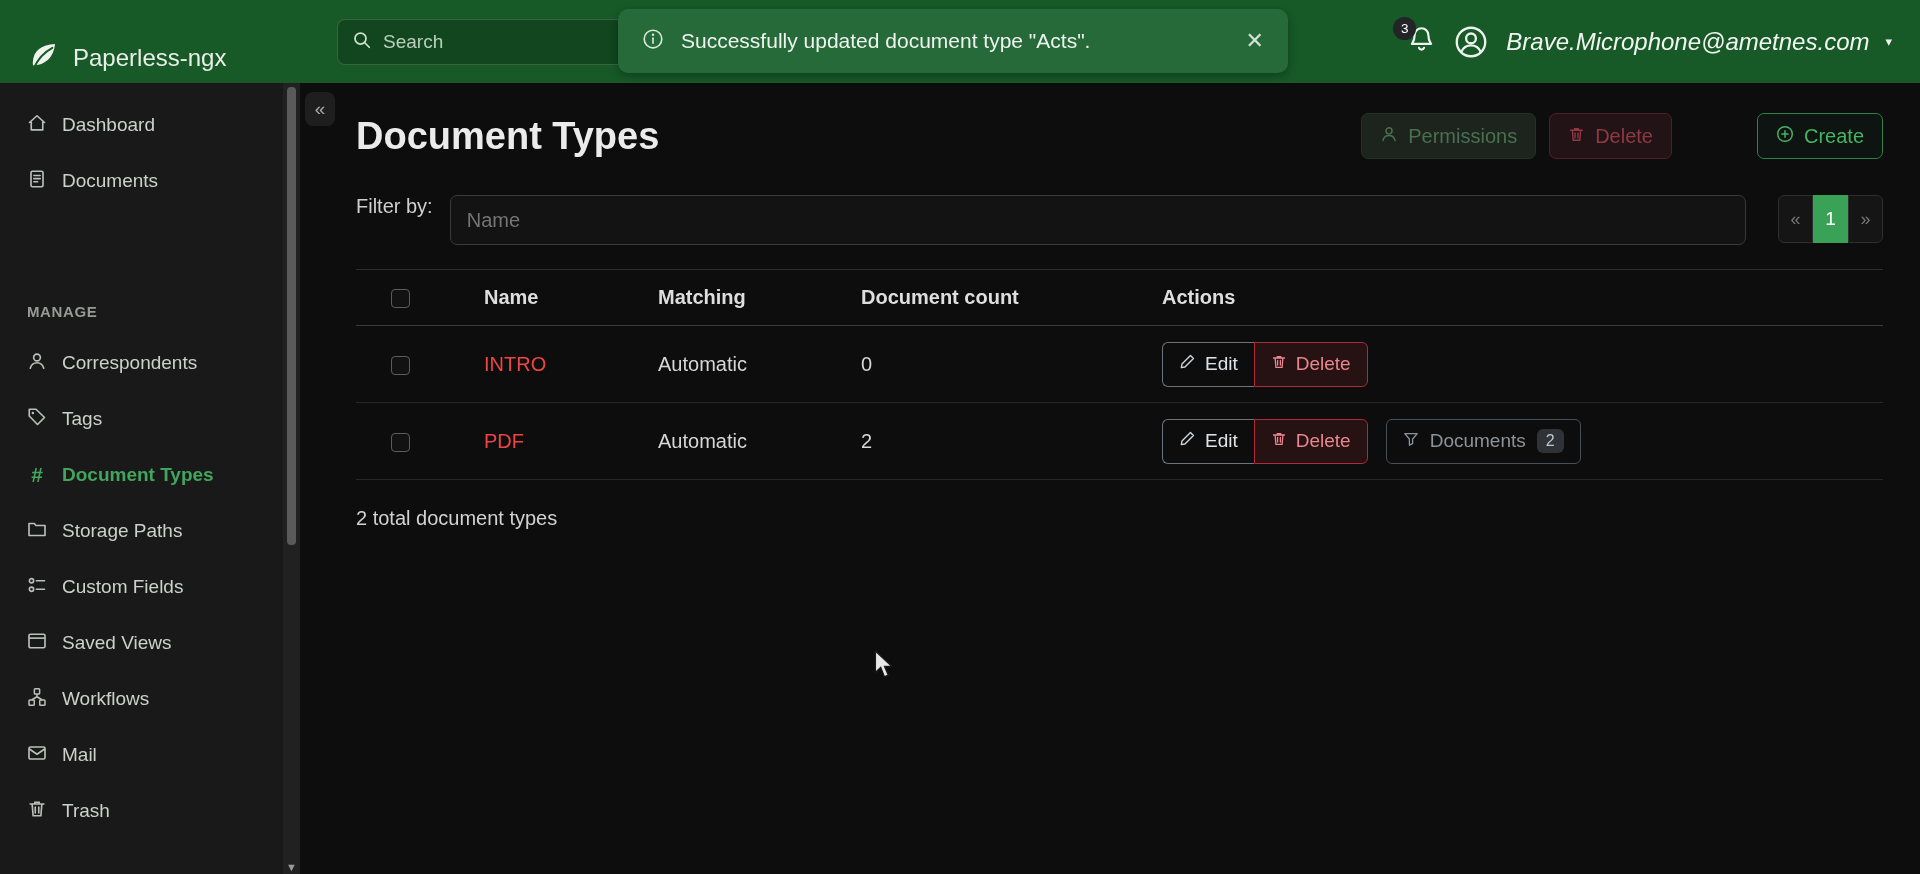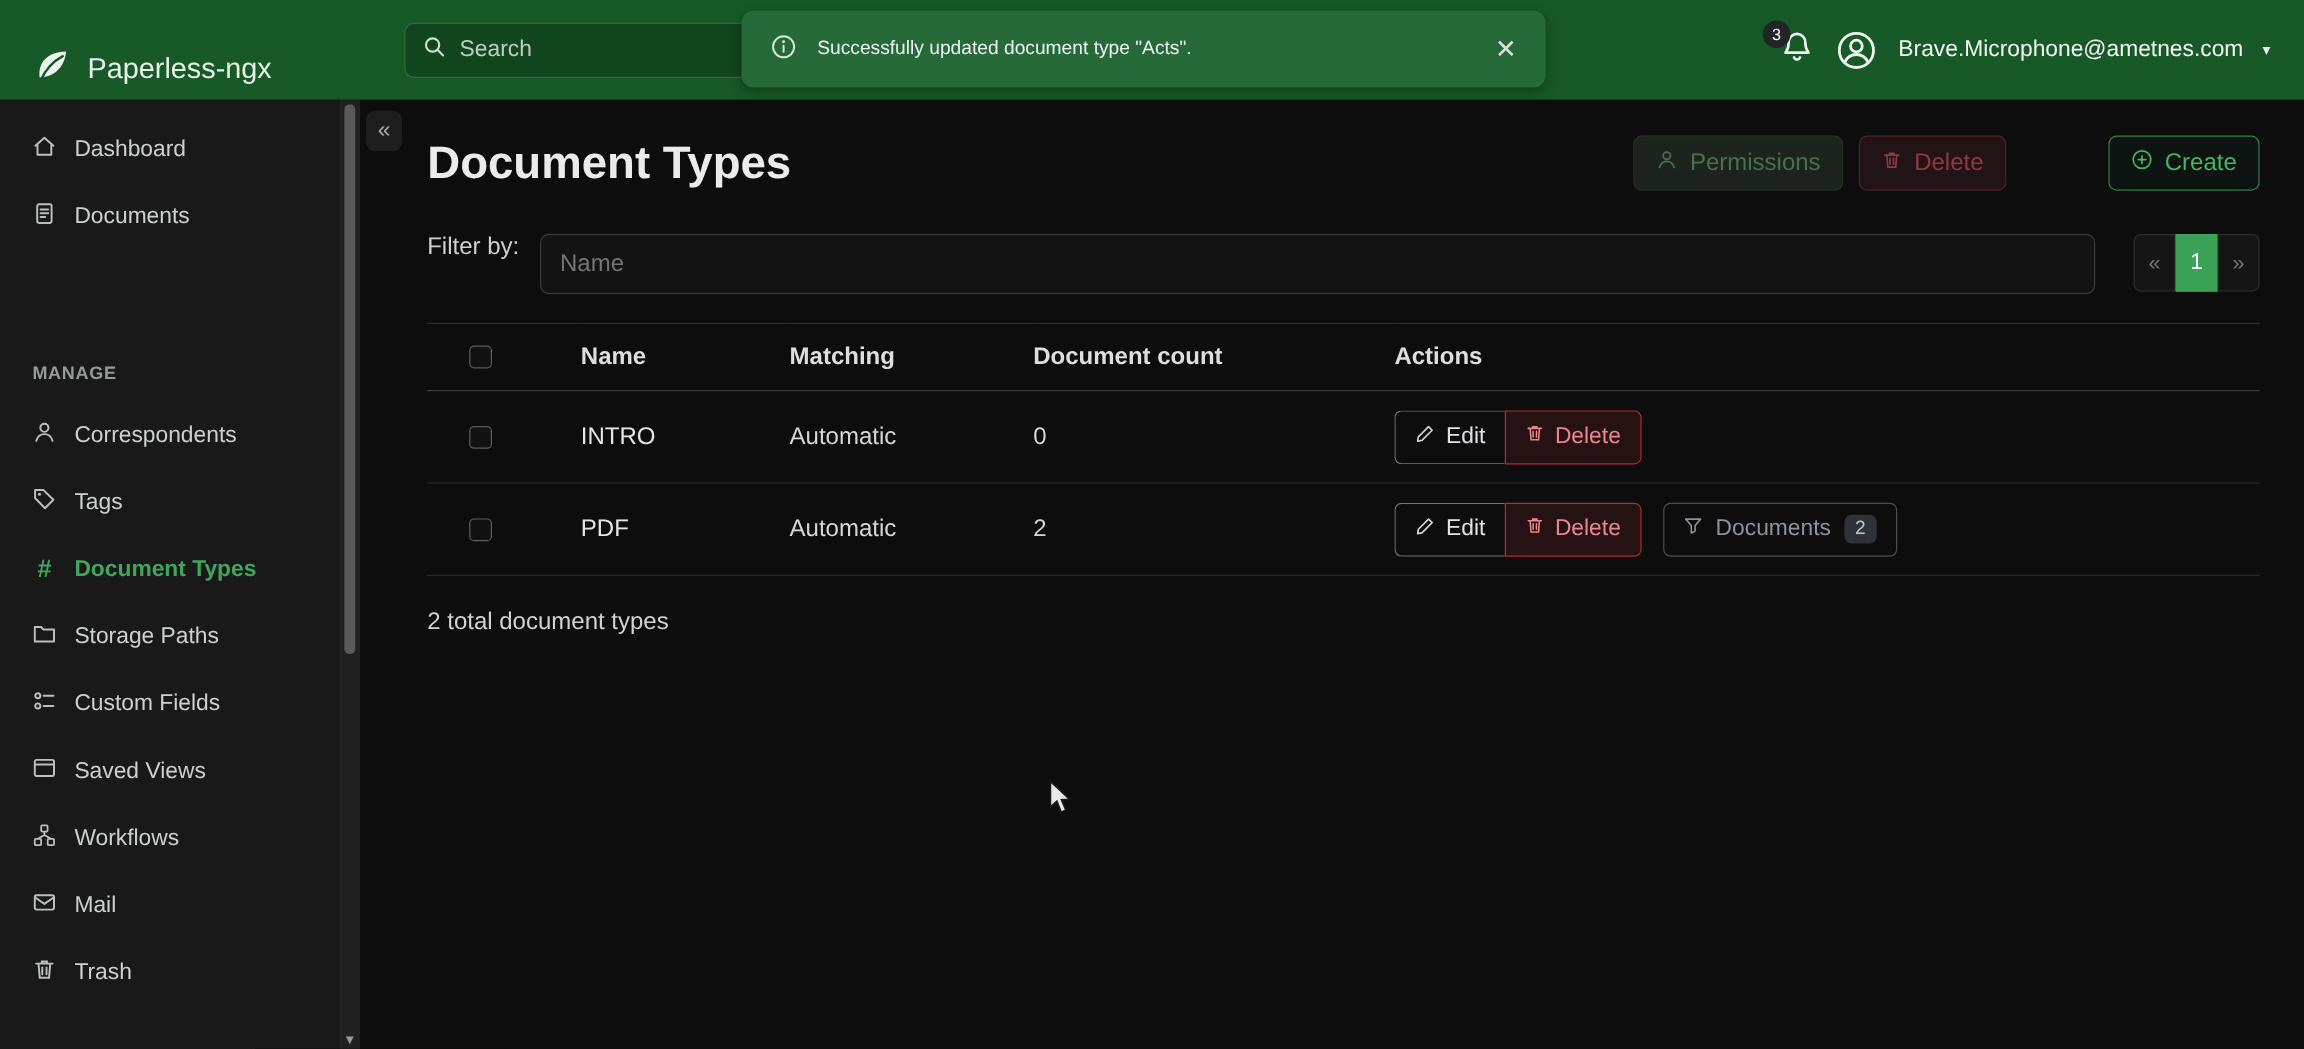--- a/index.html
+++ b/index.html
@@ -27,34 +27,34 @@
   .searchbox svg { color:#cfe0cf; }
   .s-input { flex:1; background:transparent; border:none; outline:none; color:#eef3ee; font-size:19px; }
   .s-input::placeholder { color:#bccfbe; }
 
   .toast {
     position:absolute; left:618px; top:9px; width:670px; height:64px;
     background:#256a38; border-radius:10px; box-shadow:0 3px 10px rgba(0,0,0,0.3);
     display:flex; align-items:center; gap:17px; padding:0 24px; z-index:20;
   }
   .toast svg { color:#d6e8d8; flex:none; }
-  .toast-msg { flex:1; font-size:16px; color:#eef4ee; }
+  .toast-msg { flex:1; font-size:21px; color:#eef4ee; }
   .toast-close { font-size:22px; color:#d8e2d8; cursor:pointer; line-height:1; }
 
   .top-right { margin-left:auto; display:flex; align-items:center; gap:18px; padding-right:28px; }
   .bell-wrap { position:relative; cursor:pointer; display:flex; }
   .bell-wrap svg { color:#f0f4f0; }
   .nbadge {
     position:absolute; left:-14px; top:-8px; min-width:23px; height:23px;
     background:#222427; color:#fff; border-radius:50%;
     font-size:13.5px; display:flex; align-items:center; justify-content:center;
   }
   .avatar-wrap { display:flex; cursor:pointer; }
   .avatar-wrap svg { color:#eef2ee; }
-  .email { font-size:19px; color:#f2f5f2; cursor:pointer; }
+  .email { font-size:24px; color:#f2f5f2; cursor:pointer;font-style:italic; }
   .caret { font-size:13px; color:#eef2ee; cursor:pointer; margin-left:-2px; }
 
   
   .sidebar {
     position:absolute; left:0; top:83px; bottom:0; width:300px;
     background:#191919; z-index:5;
   }
   .nav-list { list-style:none; padding-top:14px; }
   .nav-item {
     height:56px; display:flex; align-items:center; gap:15px;
@@ -124,21 +124,21 @@
   .dt-table col.c2 { width:203px; } .dt-table col.c3 { width:301px; }
   .dt-table thead tr { border-top:1px solid #2e2e2e; border-bottom:1px solid #3c3c3c; }
   .dt-table th { text-align:left; font-weight:600; font-size:20px; color:#dedede; height:56px; }
   .dt-table tbody tr { border-bottom:1px solid #272727; }
   .dt-table td { height:77px; font-size:20px; color:#d6d6d6; }
   .dt-table th:first-child, .dt-table td:first-child { padding-left:35px; }
   .checkbox {
     display:inline-block; width:19px; height:19px; border:1.5px solid #5c5c5c;
     border-radius:4px; background:#121212; cursor:pointer; vertical-align:middle;
   }
-  .name-link { color:#e5e5e5; text-decoration:none; cursor:pointer; }
+  .name-link { color:#ef4444; text-decoration:none; cursor:pointer; }
 
   .action-wrap { display:flex; align-items:center; }
   .action-group { display:inline-flex; }
   .abtn {
     height:45px; padding:0 16px; display:inline-flex; align-items:center; gap:9px;
     font-size:19px; background:transparent;
   }
   .abtn.edit { border:1px solid #6c757d; border-right:none; border-radius:6px 0 0 6px; color:#dfe3e6; }
   .abtn.edit svg { color:#cfd4d9; }
   .abtn.del { border:1px solid #b02a37; border-radius:0 6px 6px 0; color:#ea868f; background:rgba(220,53,69,0.12); }

